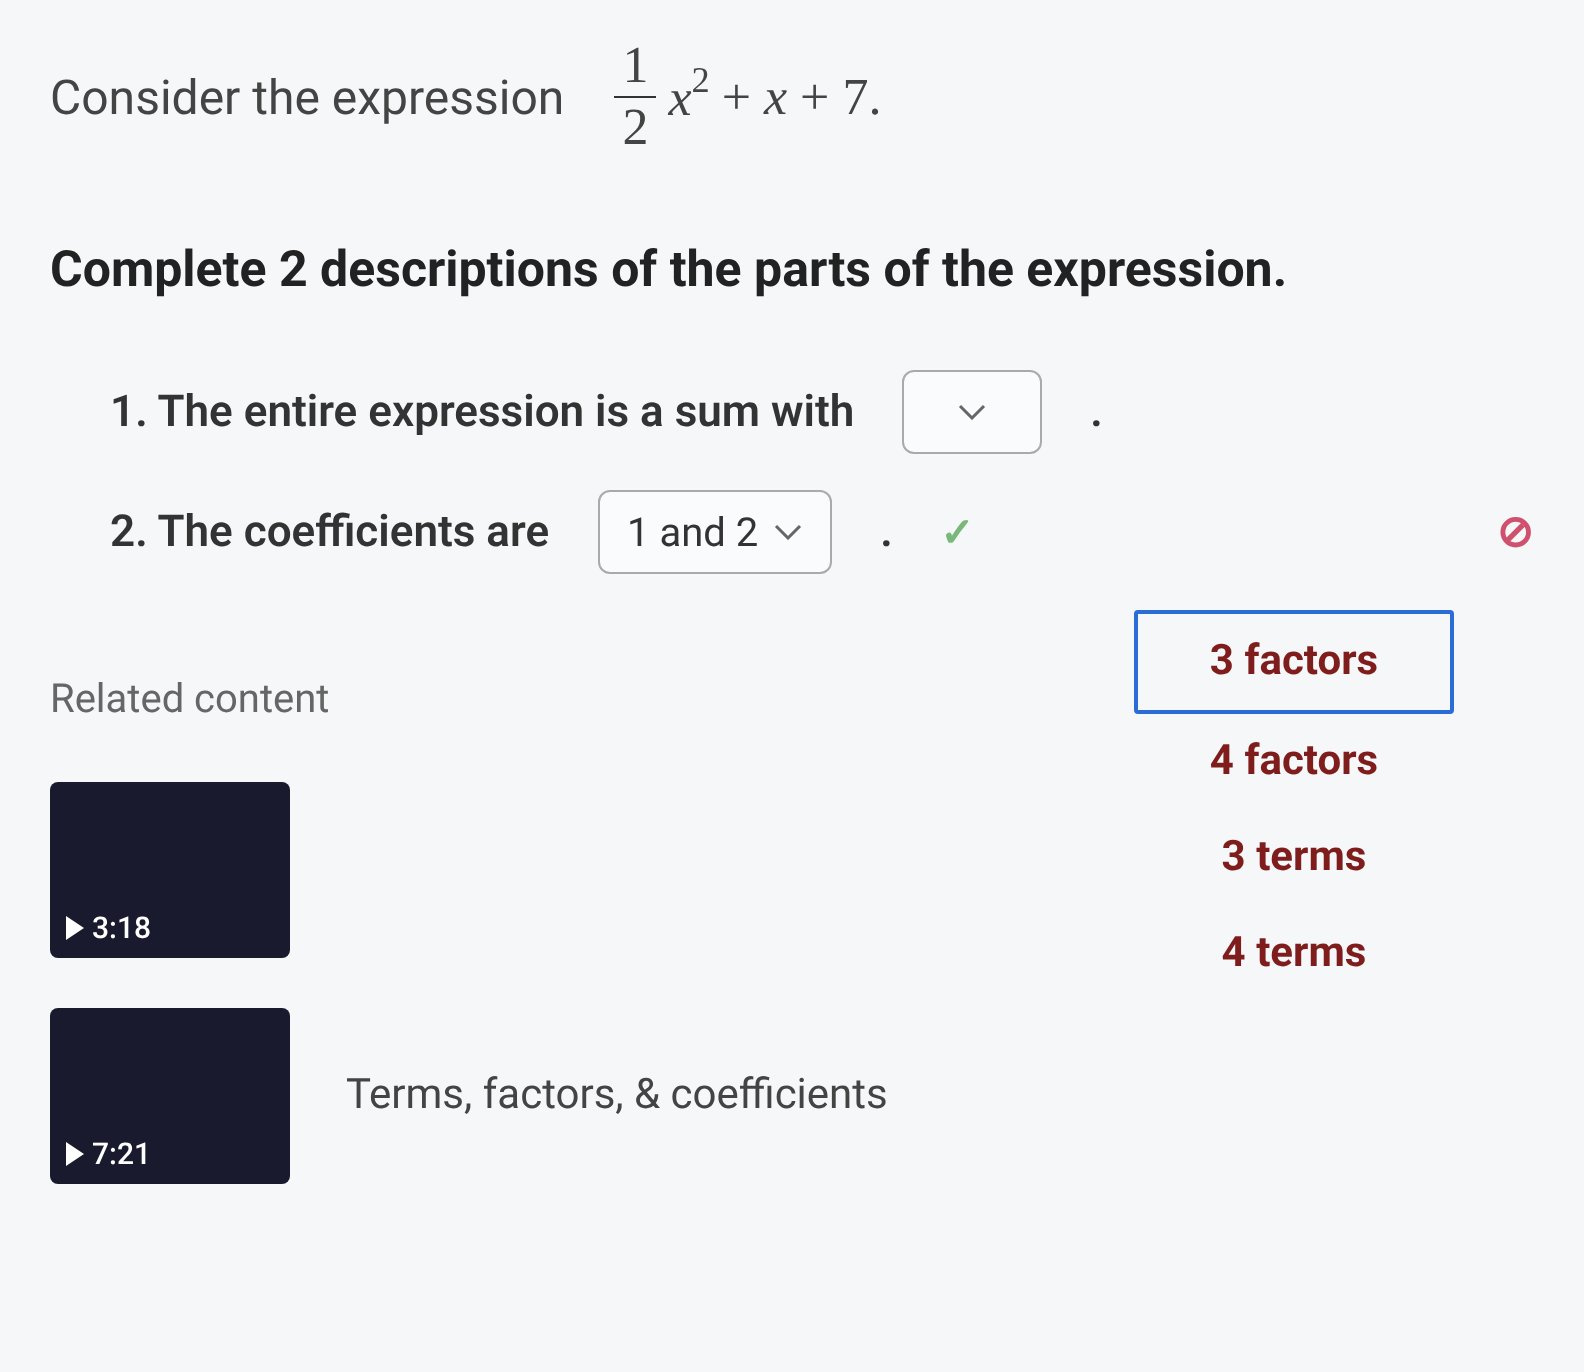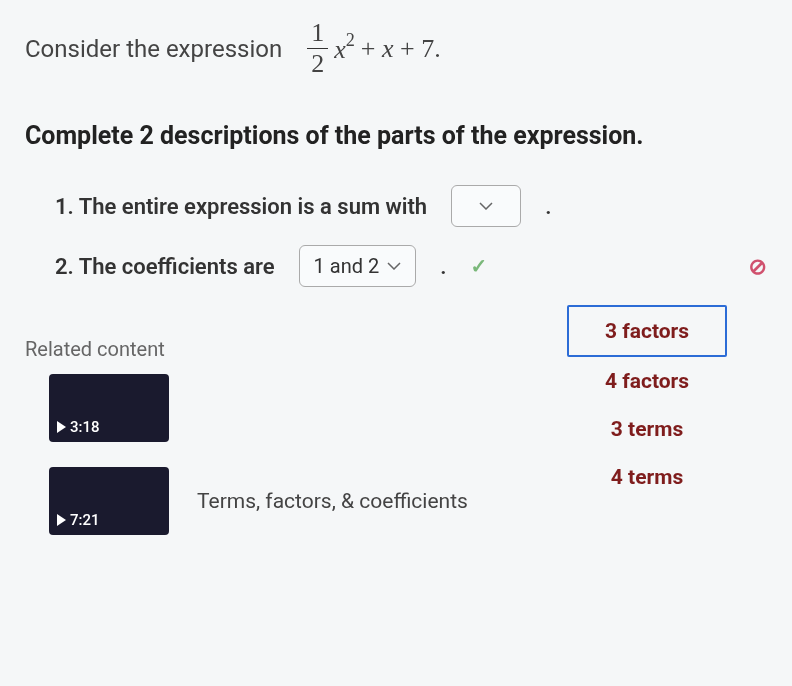--- a/index.html
+++ b/index.html
@@ -122,35 +122,34 @@
     .option.selected {
       border: 2.5px solid #2c6cd6;
       border-radius: 2px;
     }
     .related-section {
       margin-top: 20px;
     }
     .related-title {
       font-size: 20px;
       color: #666;
-      margin-bottom: 13px;
+      margin-bottom: 30px;
     }
     .video-row {
       display: flex;
       align-items: center;
       gap: 28px;
       margin-bottom: 25px;
     }
     .video-thumb {
       width: 120px;
-      height: 68px;
+      height: 88px;
       background: #1a1a2e;
       border-radius: 4px;
       position: relative;
-      margin-left: 24px;
     }
     .video-time {
       position: absolute;
       bottom: 6px;
       left: 8px;
       font-size: 15px;
       color: #fff;
       font-weight: 500;
       display: flex;
       align-items: center;

